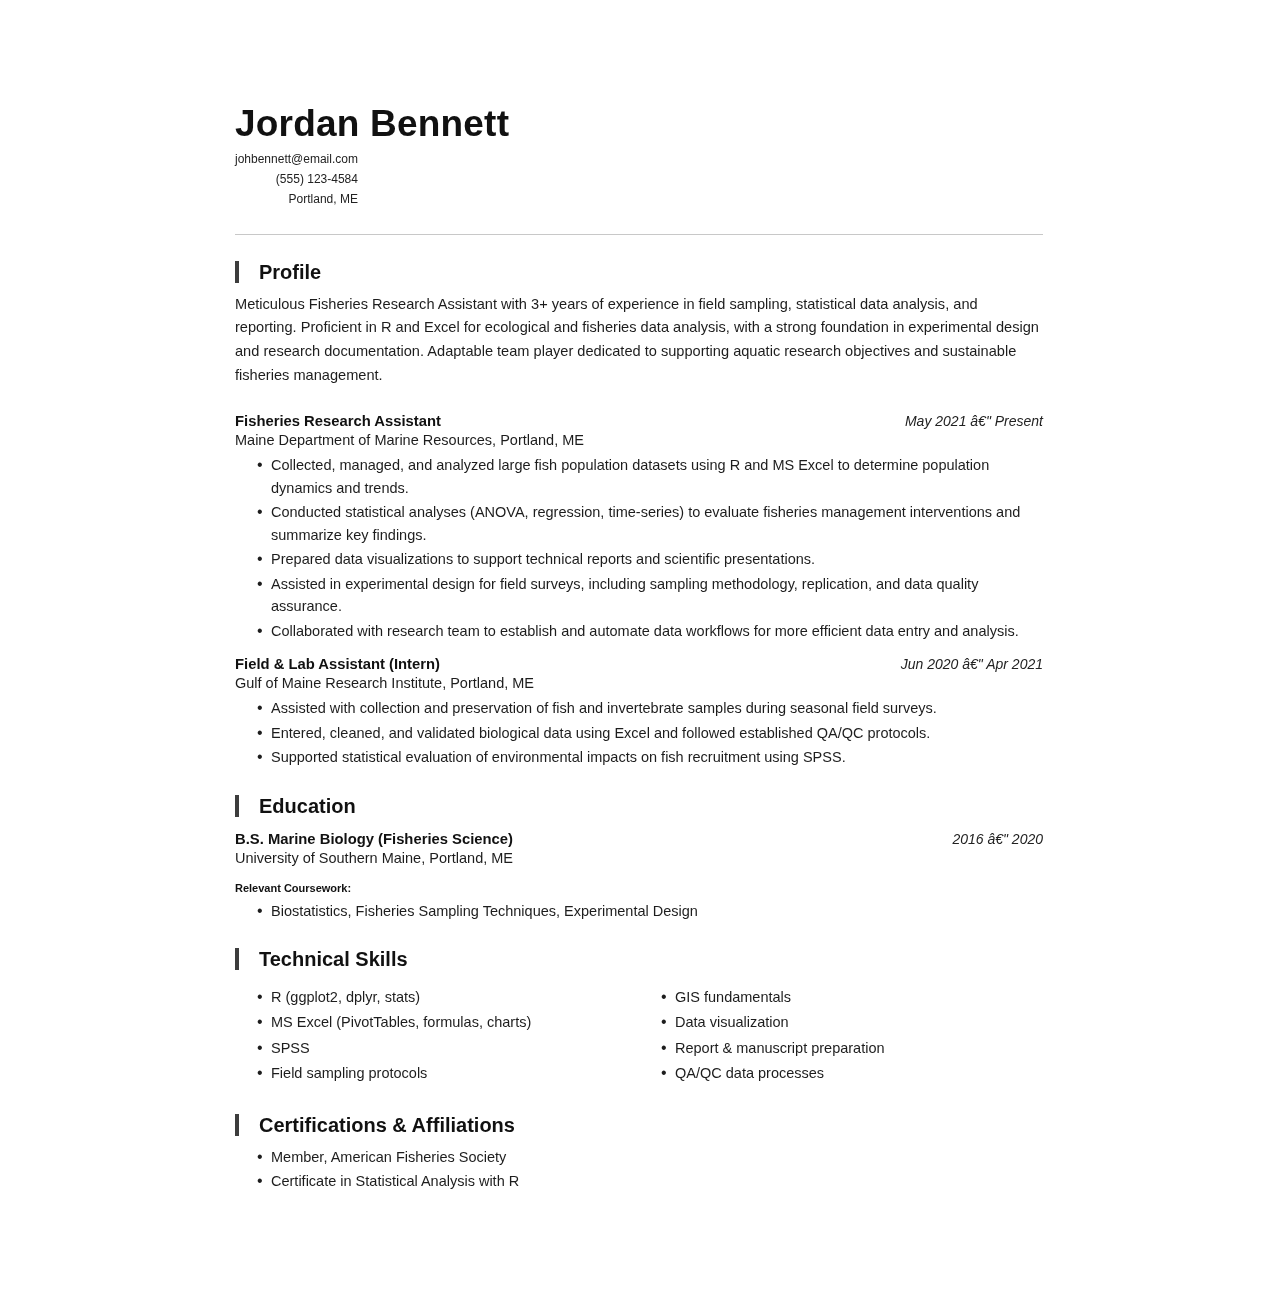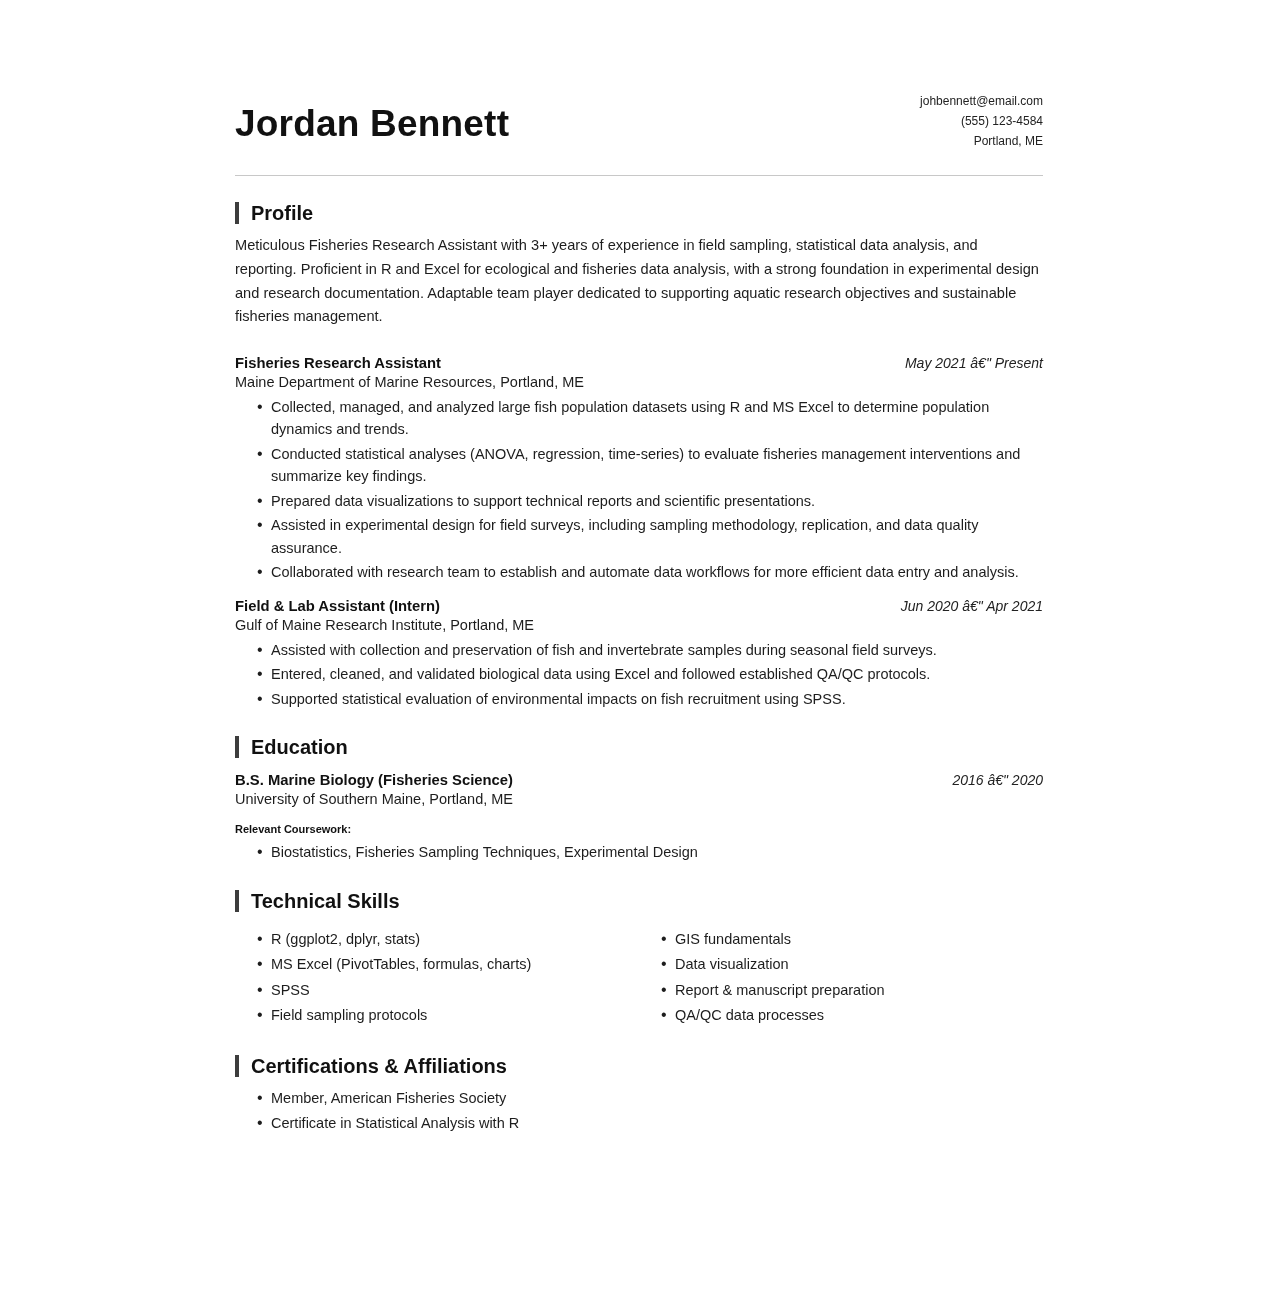--- a/index.html
+++ b/index.html
@@ -17,20 +17,21 @@
     width: 1278px;
     min-height: 1300px;
     box-sizing: border-box;
     padding: 88px 235px 40px 235px;
     background: #ffffff;
   }
   .header {
     display: flex;
     align-items: flex-start;
     justify-content: space-between;
+    flex-direction: column;
   }
   .name {
     font-size: 37px;
     font-weight: bold;
     letter-spacing: 0.2px;
     line-height: 1.2;
     margin: 14px 0 0 0;
     color: #111111;
   }
   .contact {
@@ -44,21 +45,21 @@
     border: 0;
     border-top: 1px solid #c8c8c8;
     margin: 24px 0 0 0;
   }
   .section {
     margin-top: 26px;
   }
   .section-title-wrap {
     display: flex;
     align-items: center;
-    gap: 12px;
+    gap: 20px;
     margin-bottom: 10px;
   }
   .section-bar {
     width: 4px;
     height: 22px;
     background: #3d3d3d;
     display: inline-block;
     flex: 0 0 auto;
   }
   .section-title {

